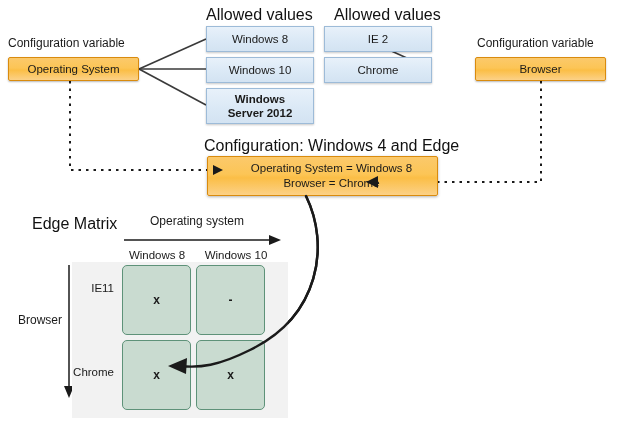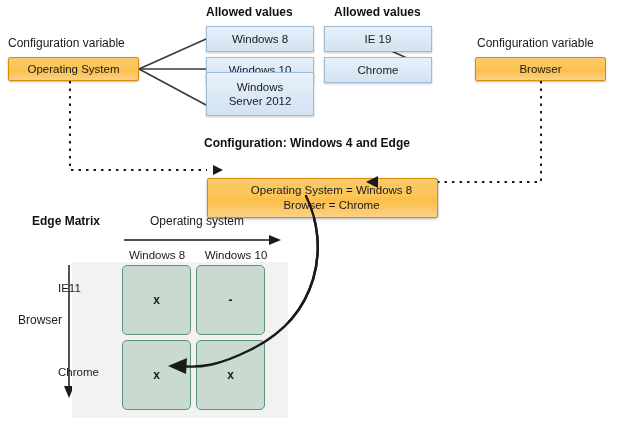--- a/index.html
+++ b/index.html
@@ -21,22 +21,22 @@
   .abs { position: absolute; }
 
   
   .caption {
     font-size: 12px;
     color: #1a1a1a;
     white-space: nowrap;
     line-height: 1.1;
   }
   .caption-bold {
-    font-size: 12px;
-    font-weight: bold;
+    font-size: 16px;
+    font-weight: normal;
     color: #111111;
     white-space: nowrap;
     line-height: 1.1;
   }
 
   
   .var-box {
     box-sizing: border-box;
     border: 1.6px solid #d98b0e;
     border-radius: 2px;
@@ -70,21 +70,20 @@
   .config-box {
     box-sizing: border-box;
     border: 1.6px solid #d98b0e;
     border-radius: 2px;
     background: linear-gradient(to bottom, #fbc96b 0%, #fcc556 45%, #fbbe46 55%, #fcd187 100%);
     box-shadow: 0 1px 3px rgba(0,0,0,0.3);
     display: flex;
     flex-direction: column;
     justify-content: center;
     padding-left: 18px;
-    margin-top: 22px;
   }
   .config-line {
     font-size: 11.5px;
     color: #1a1a1a;
     text-align: center;
     white-space: nowrap;
     line-height: 1.32;
   }
 
   
@@ -101,21 +100,21 @@
     justify-content: center;
     font-size: 12px;
     font-weight: bold;
     color: #1a1a1a;
   }
   .col-head, .row-head {
     font-size: 11.5px;
     color: #1a1a1a;
     white-space: nowrap;
   }
-  .row-head { text-align: left; }
+  .row-head { text-align: right; }
 
   svg.overlay {
     position: absolute;
     left: 0; top: 0;
     width: 622px;
     height: 425px;
     pointer-events: none;
   }
 </style>
 </head>
@@ -155,29 +154,29 @@
   <div class="abs caption-bold" style="left:206px; top:6px;">Allowed values</div>
 
   <div class="abs val-box" style="left:206px; top:26px; width:108px; height:26px;">
     <span>Windows 8</span>
   </div>
 
   <div class="abs val-box" style="left:206px; top:57px; width:108px; height:26px;">
     <span>Windows 10</span>
   </div>
 
-  <div class="abs val-box" style="left:206px; top:72px; width:108px; height:44px;">
+  <div class="abs val-box" style="left:206px; top:88px; width:108px; height:36px;font-weight:bold;">
     <span>Windows
 Server 2012</span>
   </div>
 
   <div class="abs caption-bold" style="left:334px; top:6px;">Allowed values</div>
 
   <div class="abs val-box" style="left:324px; top:26px; width:108px; height:26px;">
-    <span>IE 19</span>
+    <span>IE 2</span>
   </div>
 
   <div class="abs val-box" style="left:324px; top:57px; width:108px; height:26px;">
     <span>Chrome</span>
   </div>
 
   <div class="abs caption" style="left:477px; top:37px;">Configuration variable</div>
 
   <div class="abs var-box" style="left:475px; top:57px; width:131px; height:24px;">
     <span>Browser</span>

